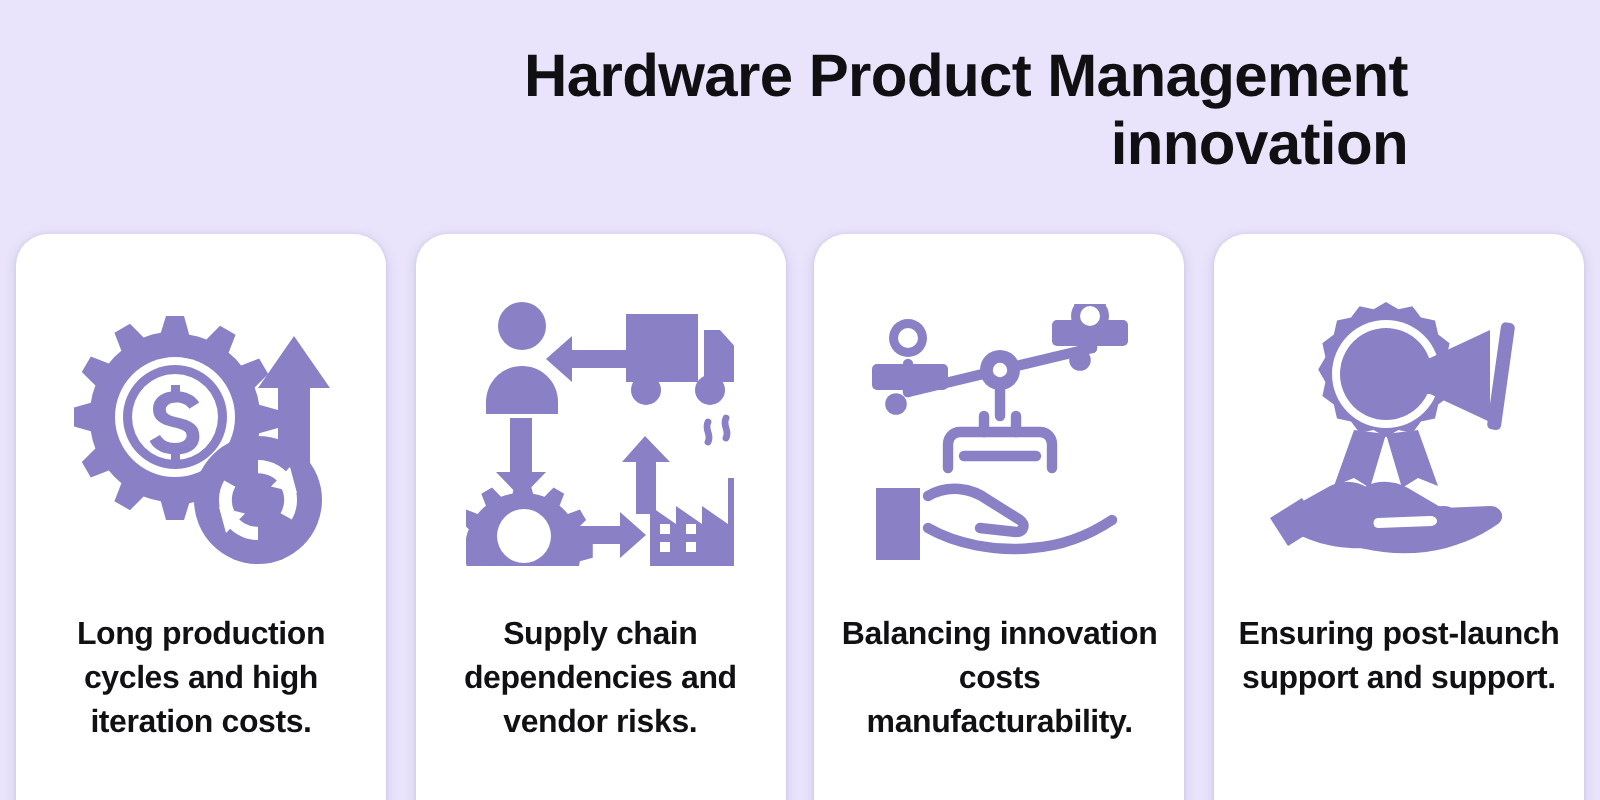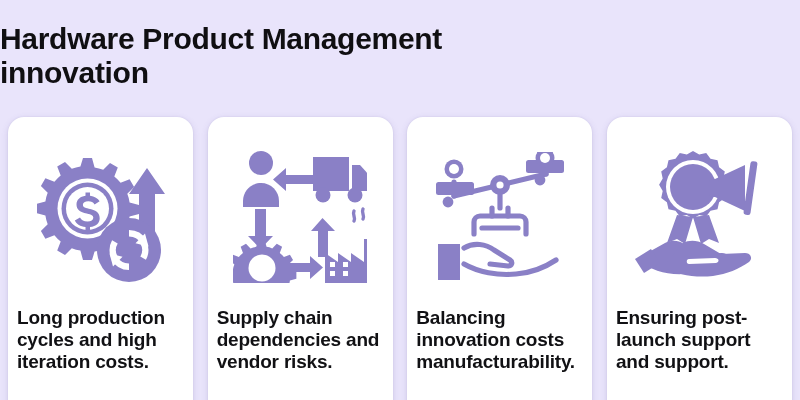--- a/index.html
+++ b/index.html
@@ -19,21 +19,21 @@
     width: 800px;
     height: 400px;
     background: #e9e4fb;
     box-sizing: border-box;
   }
   .headline {
     position: absolute;
     top: 22px;
     left: 0;
     width: 704px;
-    text-align: left;
+    text-align: right;
     font-size: 30px;
     line-height: 34px;
     font-weight: 700;
     letter-spacing: -0.3px;
     color: #100f12;
     font-family: "Liberation Sans", sans-serif;
   }
   .headline .line {
     display: block;
   }
@@ -69,21 +69,22 @@
     align-items: center;
     justify-content: center;
     padding-top: 8px;
     box-sizing: border-box;
   }
   .icon-wrap svg {
     display: block;
   }
   .card-text {
     width: 175px;
-    font-size: 19px;
+    text-align: center;
+    font-size: 16px;
     line-height: 22px;
     font-weight: 700;
     color: #111114;
     font-family: "Liberation Sans", sans-serif;
     letter-spacing: -0.2px;
     padding: 0 4px;
     box-sizing: border-box;
   }
 </style>
 </head>

